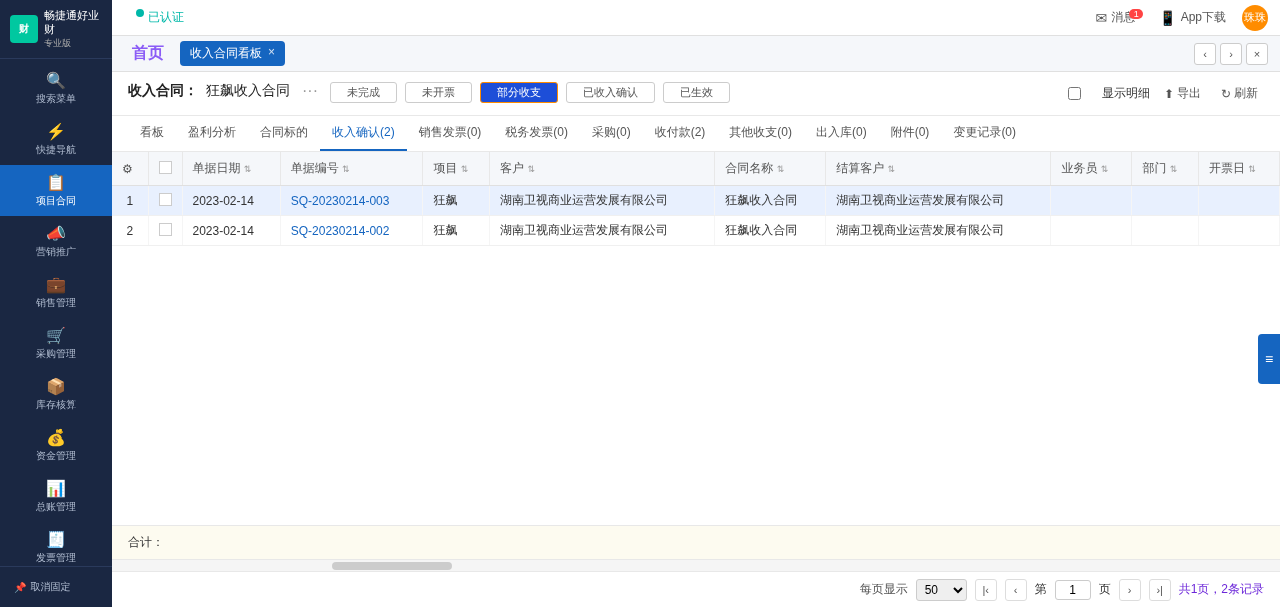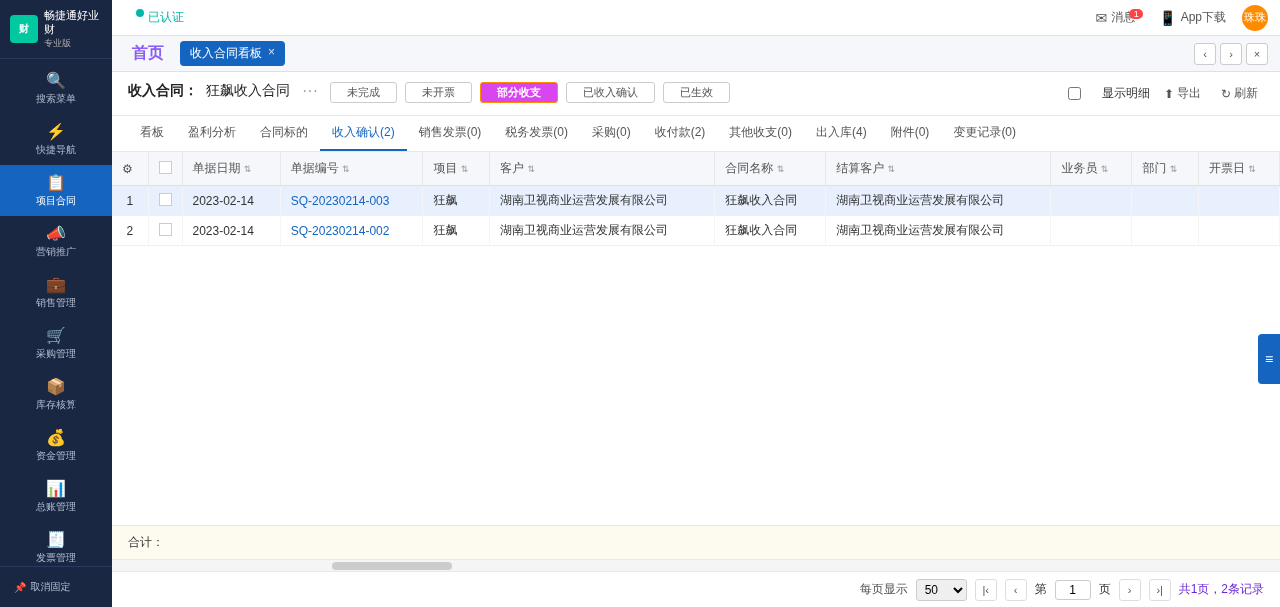--- a/index.html
+++ b/index.html
@@ -46,21 +46,21 @@
     
     .content { flex: 1; background: #f5f7fa; overflow: hidden; display: flex; flex-direction: column; }
 
     
     .page-header { background: #fff; padding: 10px 16px; border-bottom: 1px solid #e8e8e8; flex-shrink: 0; }
     .page-header-row { display: flex; align-items: flex-start; gap: 8px; }
     .page-title { font-size: 14px; font-weight: bold; color: #222; }
     .page-title-name { font-size: 14px; color: #222; }
     .header-more { color: #999; cursor: pointer; font-size: 16px; padding: 0 4px; }
     .status-btn { border: 1px solid #ccc; border-radius: 3px; padding: 2px 16px; font-size: 11px; cursor: pointer; background: #fff; color: #555; }
-    .status-btn.active { background: #d946ef; color: #fff; border-color: #ff8c00; font-weight: bold; }
+    .status-btn.active { background: #1d4ed8; color: #fff; border-color: #ff8c00; }
     .header-right { margin-left: auto; display: flex; align-items: center; gap: 8px; }
     .show-detail-checkbox { display: flex; align-items: center; gap: 21px; font-size: 12px; cursor: pointer; }
     .header-action-btn { display: flex; align-items: center; gap: 3px; font-size: 12px; cursor: pointer; color: #555; padding: 3px 6px; border-radius: 3px; }
 
     
     .sub-nav { background: #fff; display: flex; align-items: center; border-bottom: 1px solid #e8e8e8; padding: 0 16px; flex-shrink: 0; }
     .sub-nav-tab { padding: 8px 12px; font-size: 12px; cursor: pointer; color: #555; border-bottom: 2px solid transparent; white-space: nowrap; }
     .sub-nav-tab.active { color: #1565c0; border-bottom: 2px solid #1565c0; font-weight: 500; }
 
     
@@ -227,21 +227,21 @@
     <div class="sub-nav">
       <div class="sub-nav-tab">看板</div>
       <div class="sub-nav-tab">盈利分析</div>
       <div class="sub-nav-tab">合同标的</div>
       <div class="sub-nav-tab active">收入确认(2)</div>
       <div class="sub-nav-tab">销售发票(0)</div>
       <div class="sub-nav-tab">税务发票(0)</div>
       <div class="sub-nav-tab">采购(0)</div>
       <div class="sub-nav-tab">收付款(2)</div>
       <div class="sub-nav-tab">其他收支(0)</div>
-      <div class="sub-nav-tab">出入库(4)</div>
+      <div class="sub-nav-tab">出入库(0)</div>
       <div class="sub-nav-tab">附件(0)</div>
       <div class="sub-nav-tab">变更记录(0)</div>
     </div>
 
     <div class="table-wrapper">
       <div class="table-container">
         <table class="data-table">
           <thead>
             <tr>
               <th class="th-gear">⚙</th>

